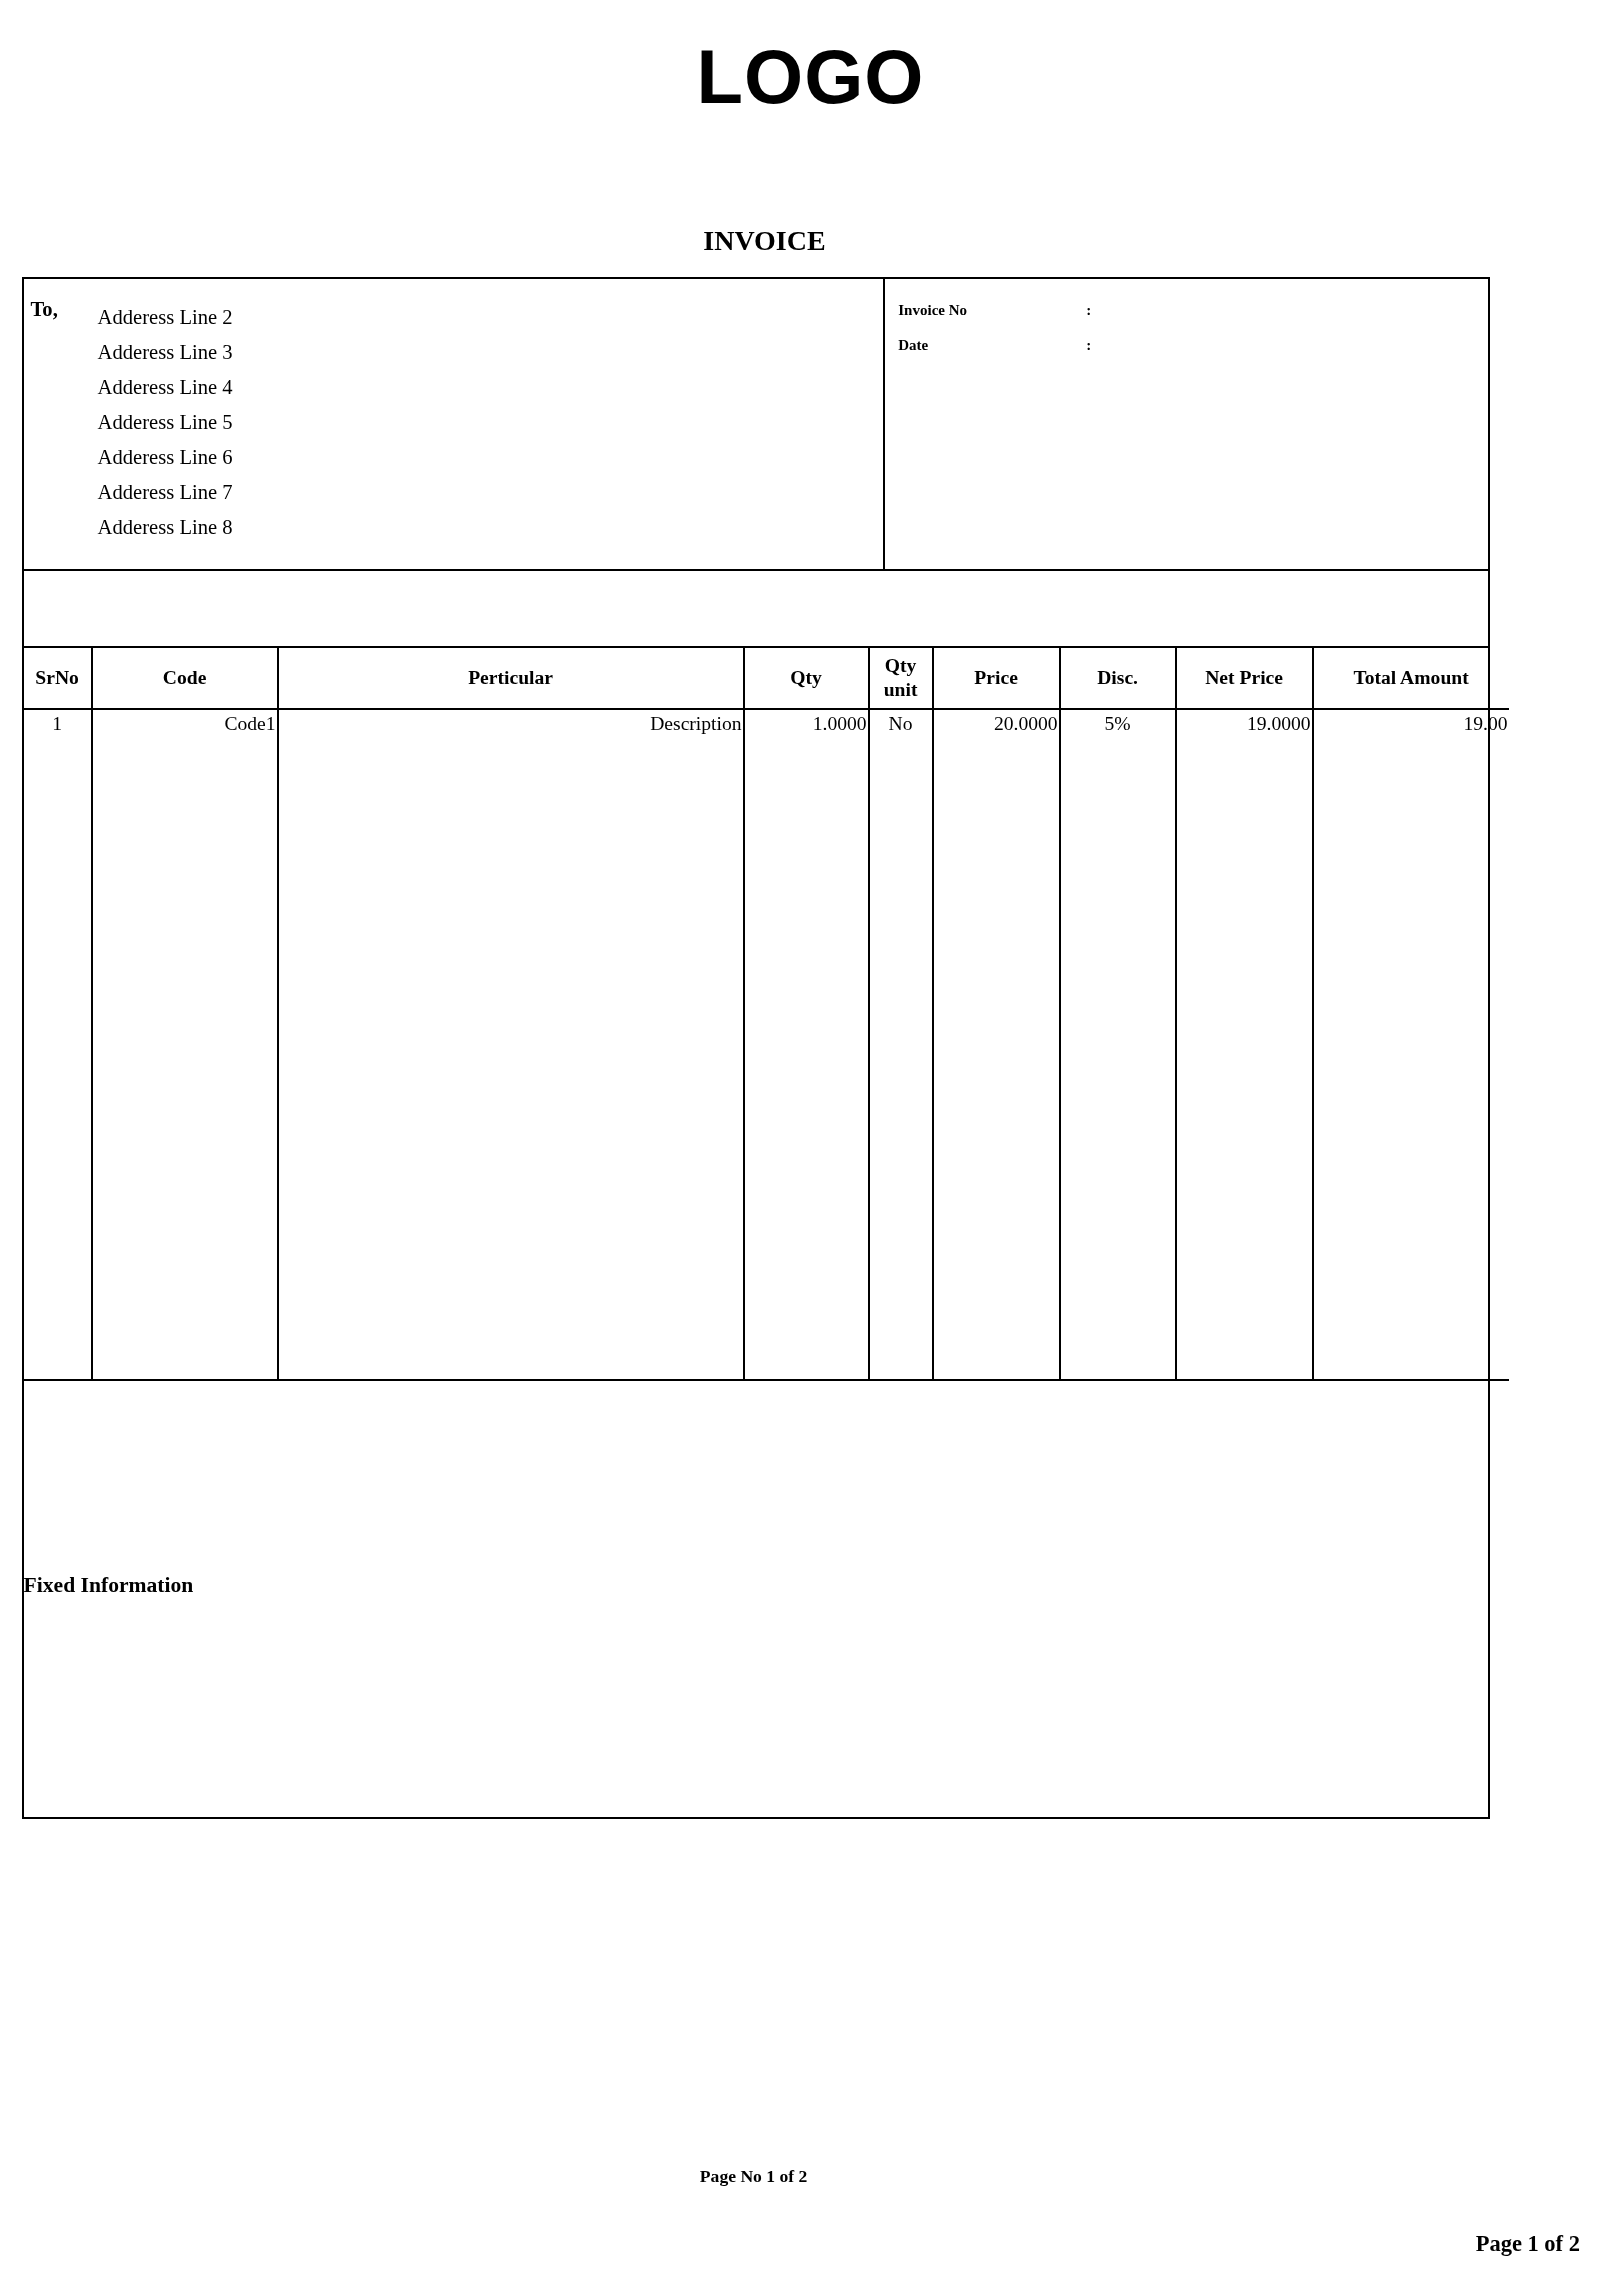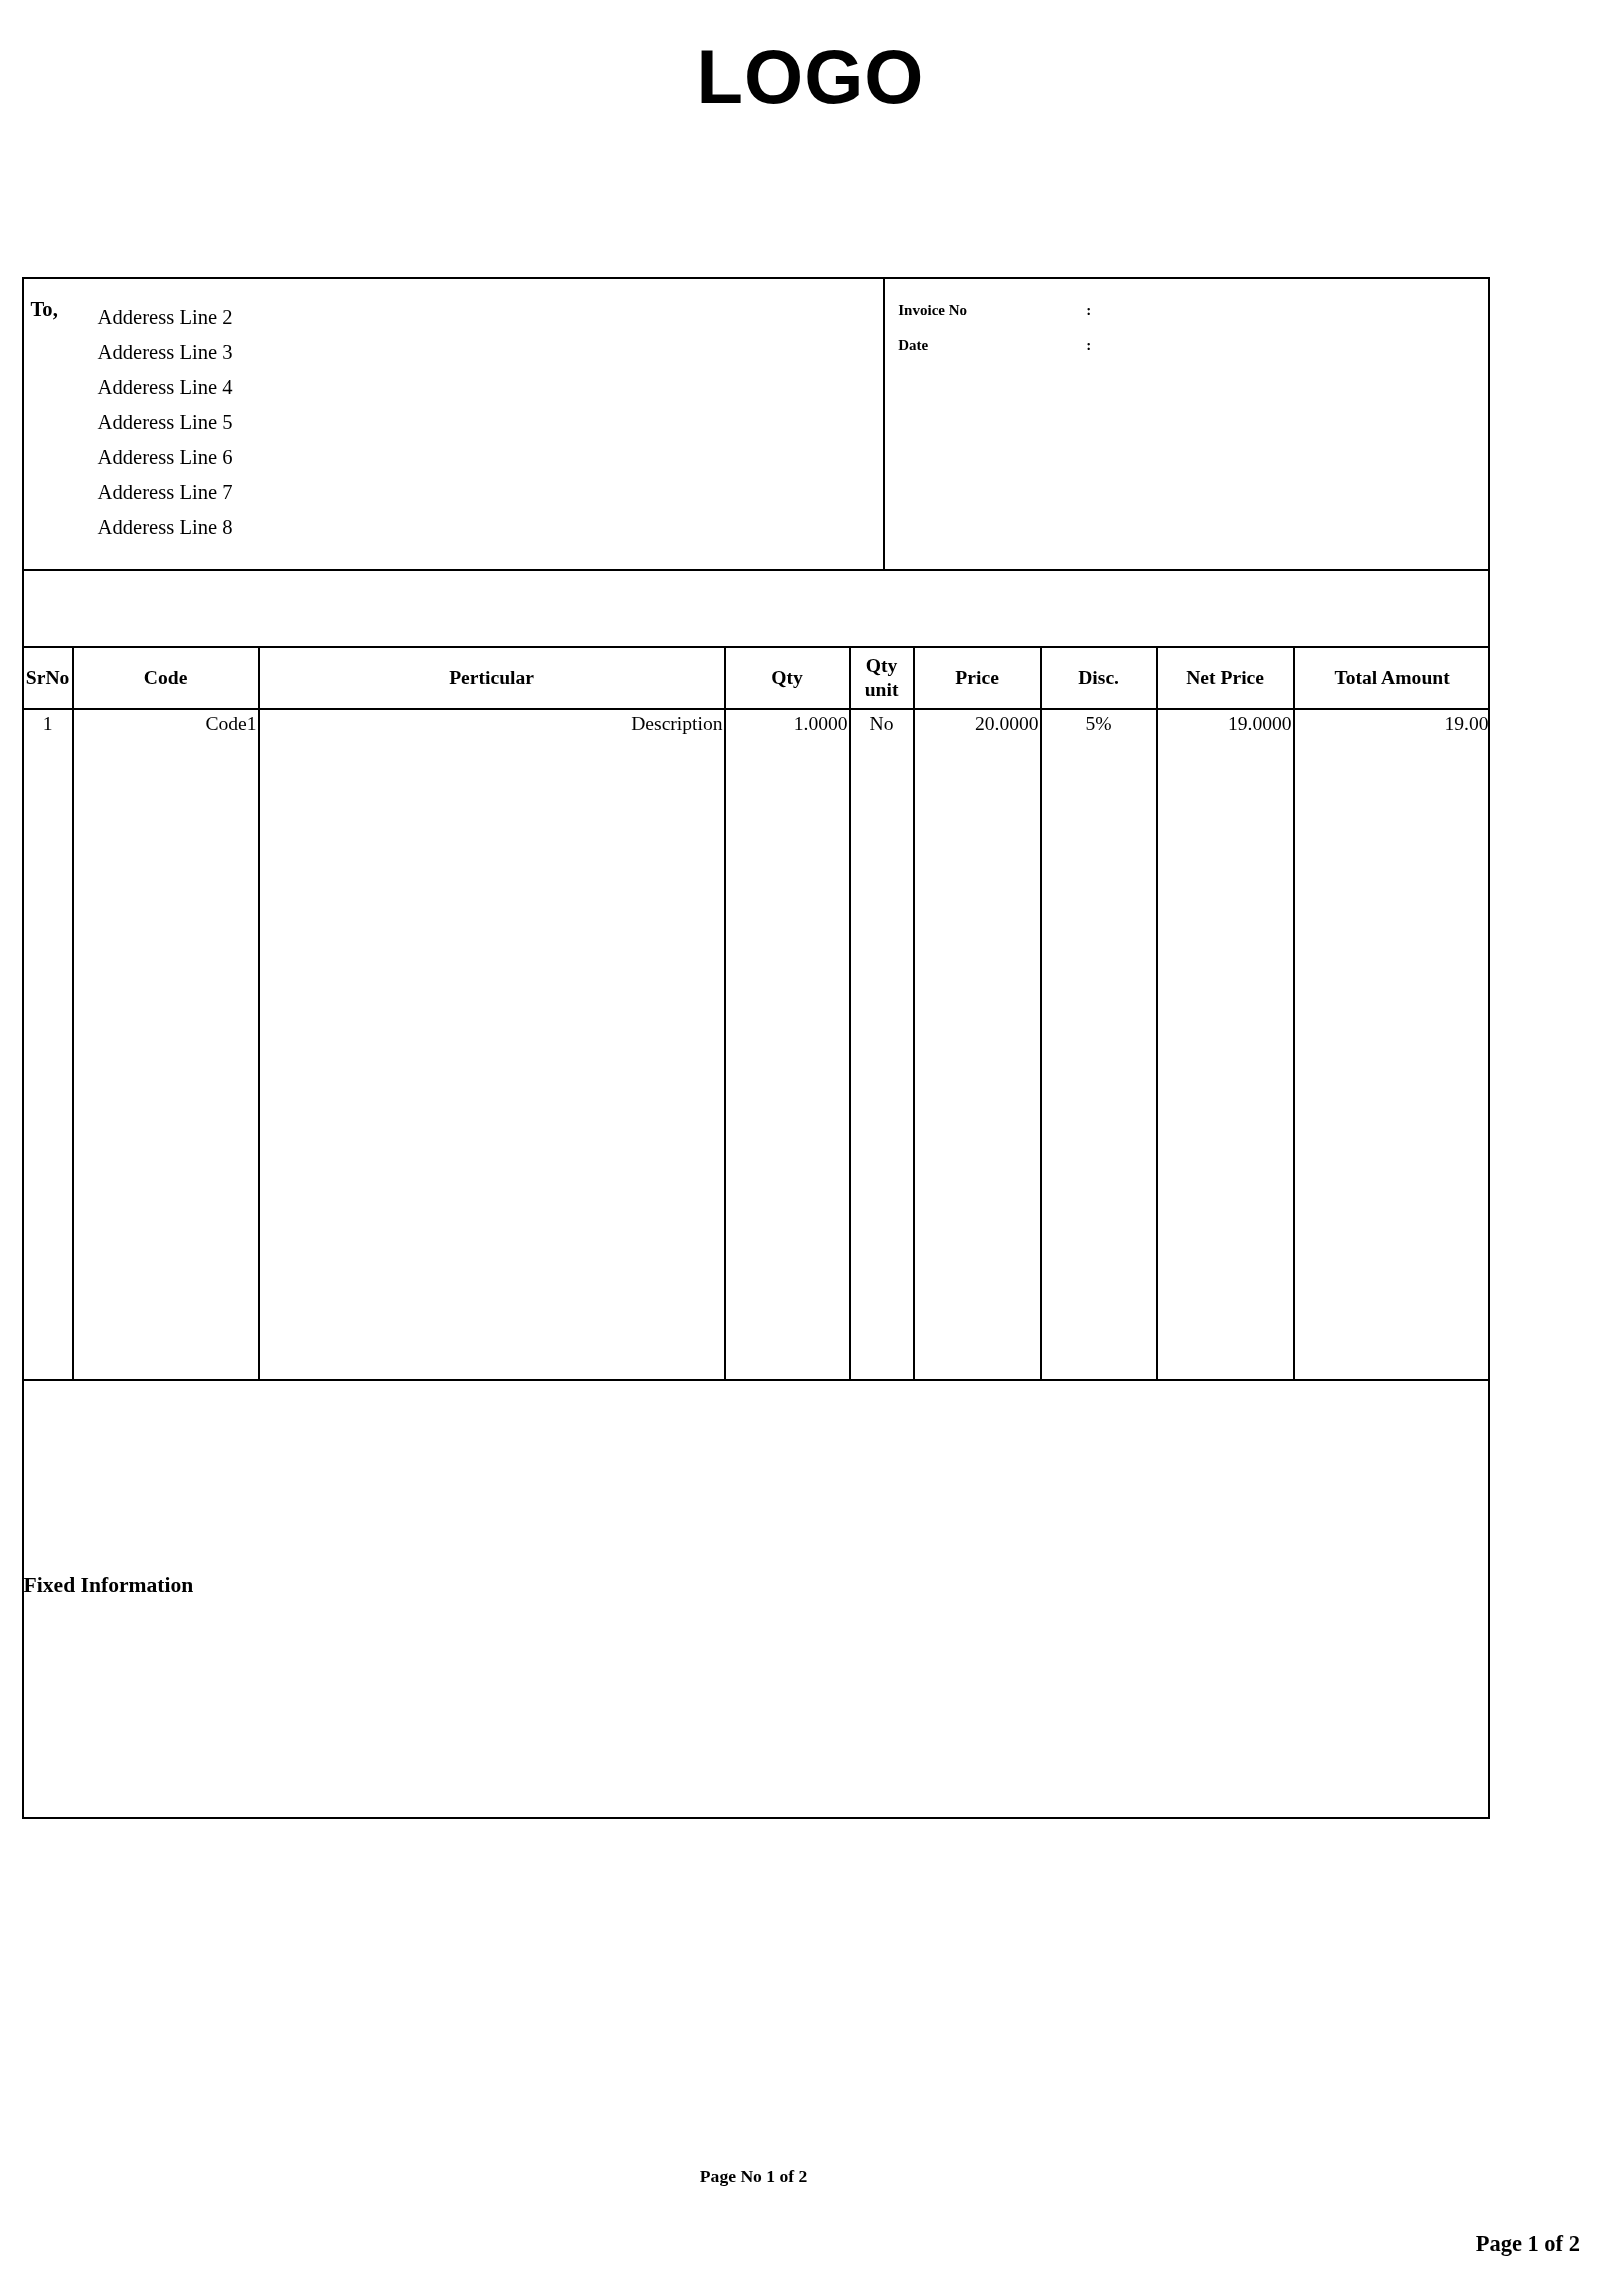--- a/index.html
+++ b/index.html
@@ -163,21 +163,21 @@
   }
   .items tbody tr.filler td {
     height: 643px;
     line-height: normal;
   }
   .ta-l { text-align: right; }
   .ta-c { text-align: center; }
   .ta-r { text-align: right; }
 
   
-  .c-srno  { width: 49px; }
+  .c-srno  { width: 68px; }
   .c-code  { width: 186px; }
   .c-part  { width: 466px; }
   .c-qty   { width: 125px; }
   .c-qtyu  { width: 64px; margin-top: 37px; }
   .c-price { width: 127px; }
   .c-disc  { width: 116px; }
   .c-net   { width: 137px; }
   .c-total { width: 196px; }
 
   
@@ -217,20 +217,21 @@
     line-height: 1;
   }
 </style>
 </head>
 <body>
 
 <div class="page">
 
   <div class="logo">LOGO</div>
 
+  <div class="invoice-title">INVOICE</div>
 
   <div class="frame">
 
     <div class="addr-row">
 
       <div class="addr-cell">
         <div class="to-label">To,</div>
         <div class="addr-lines">
           <div class="addr-line">Adderess Line 2</div>
           <div class="addr-line">Adderess Line 3</div>

